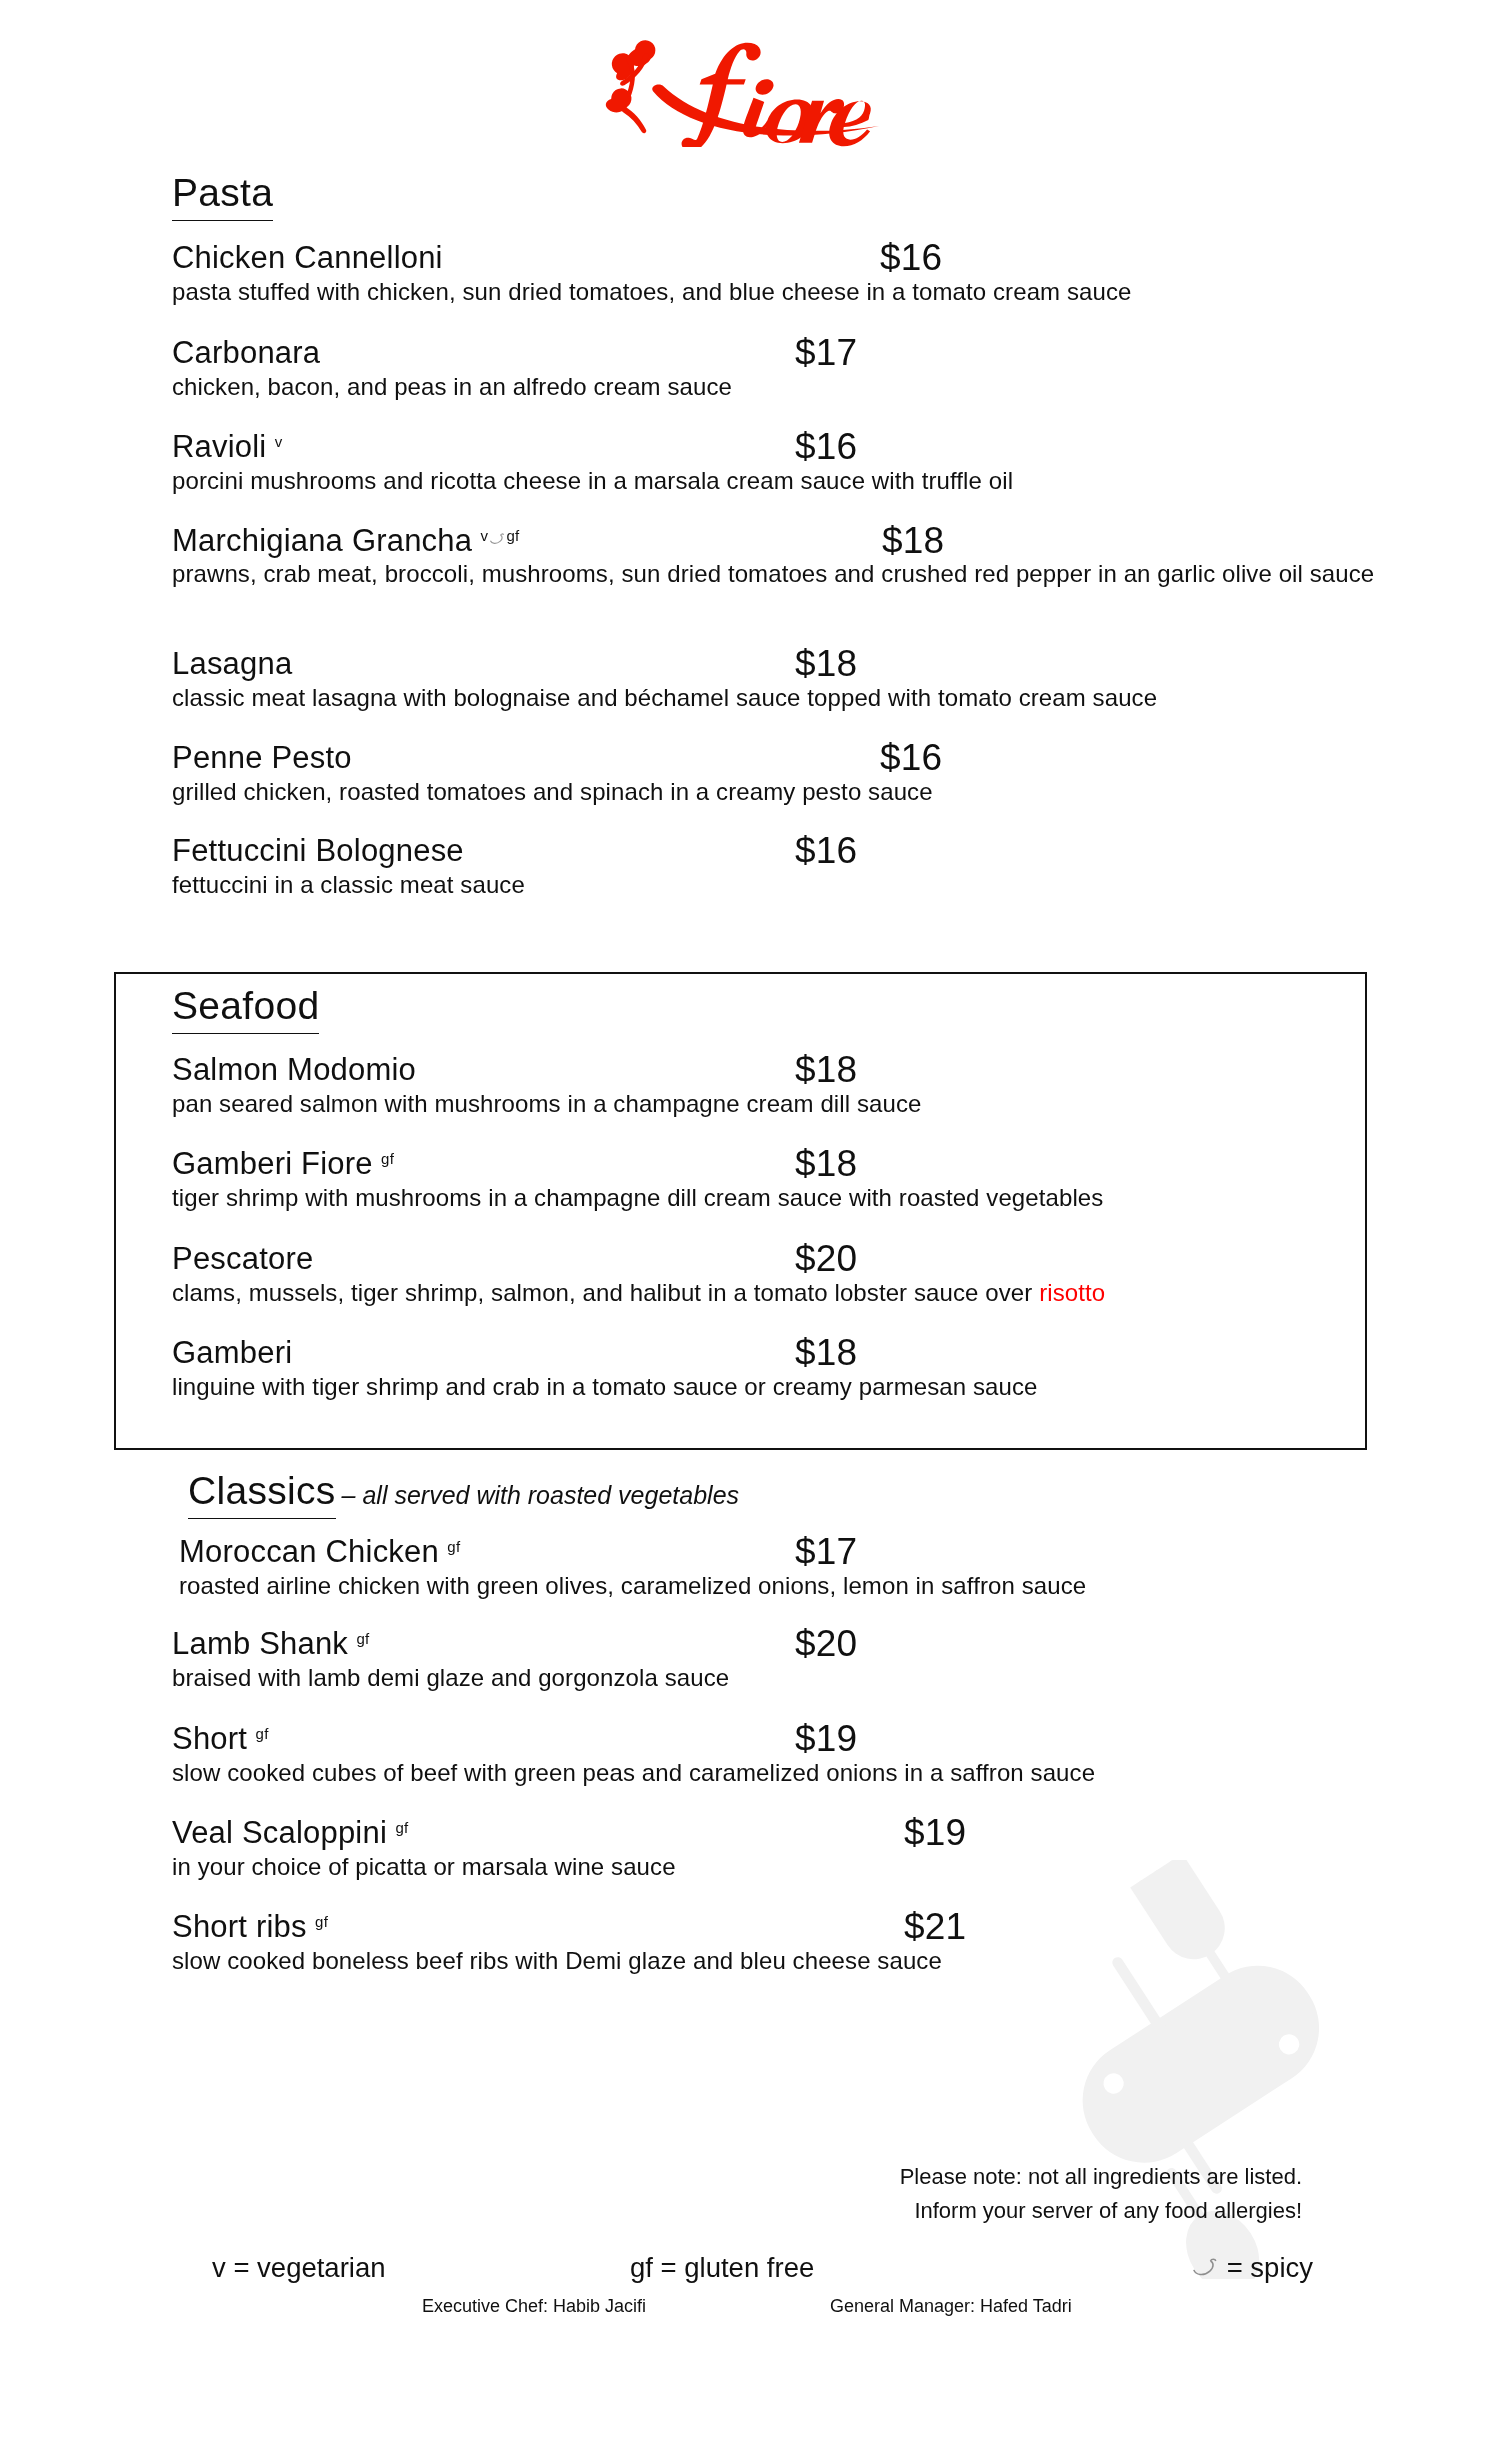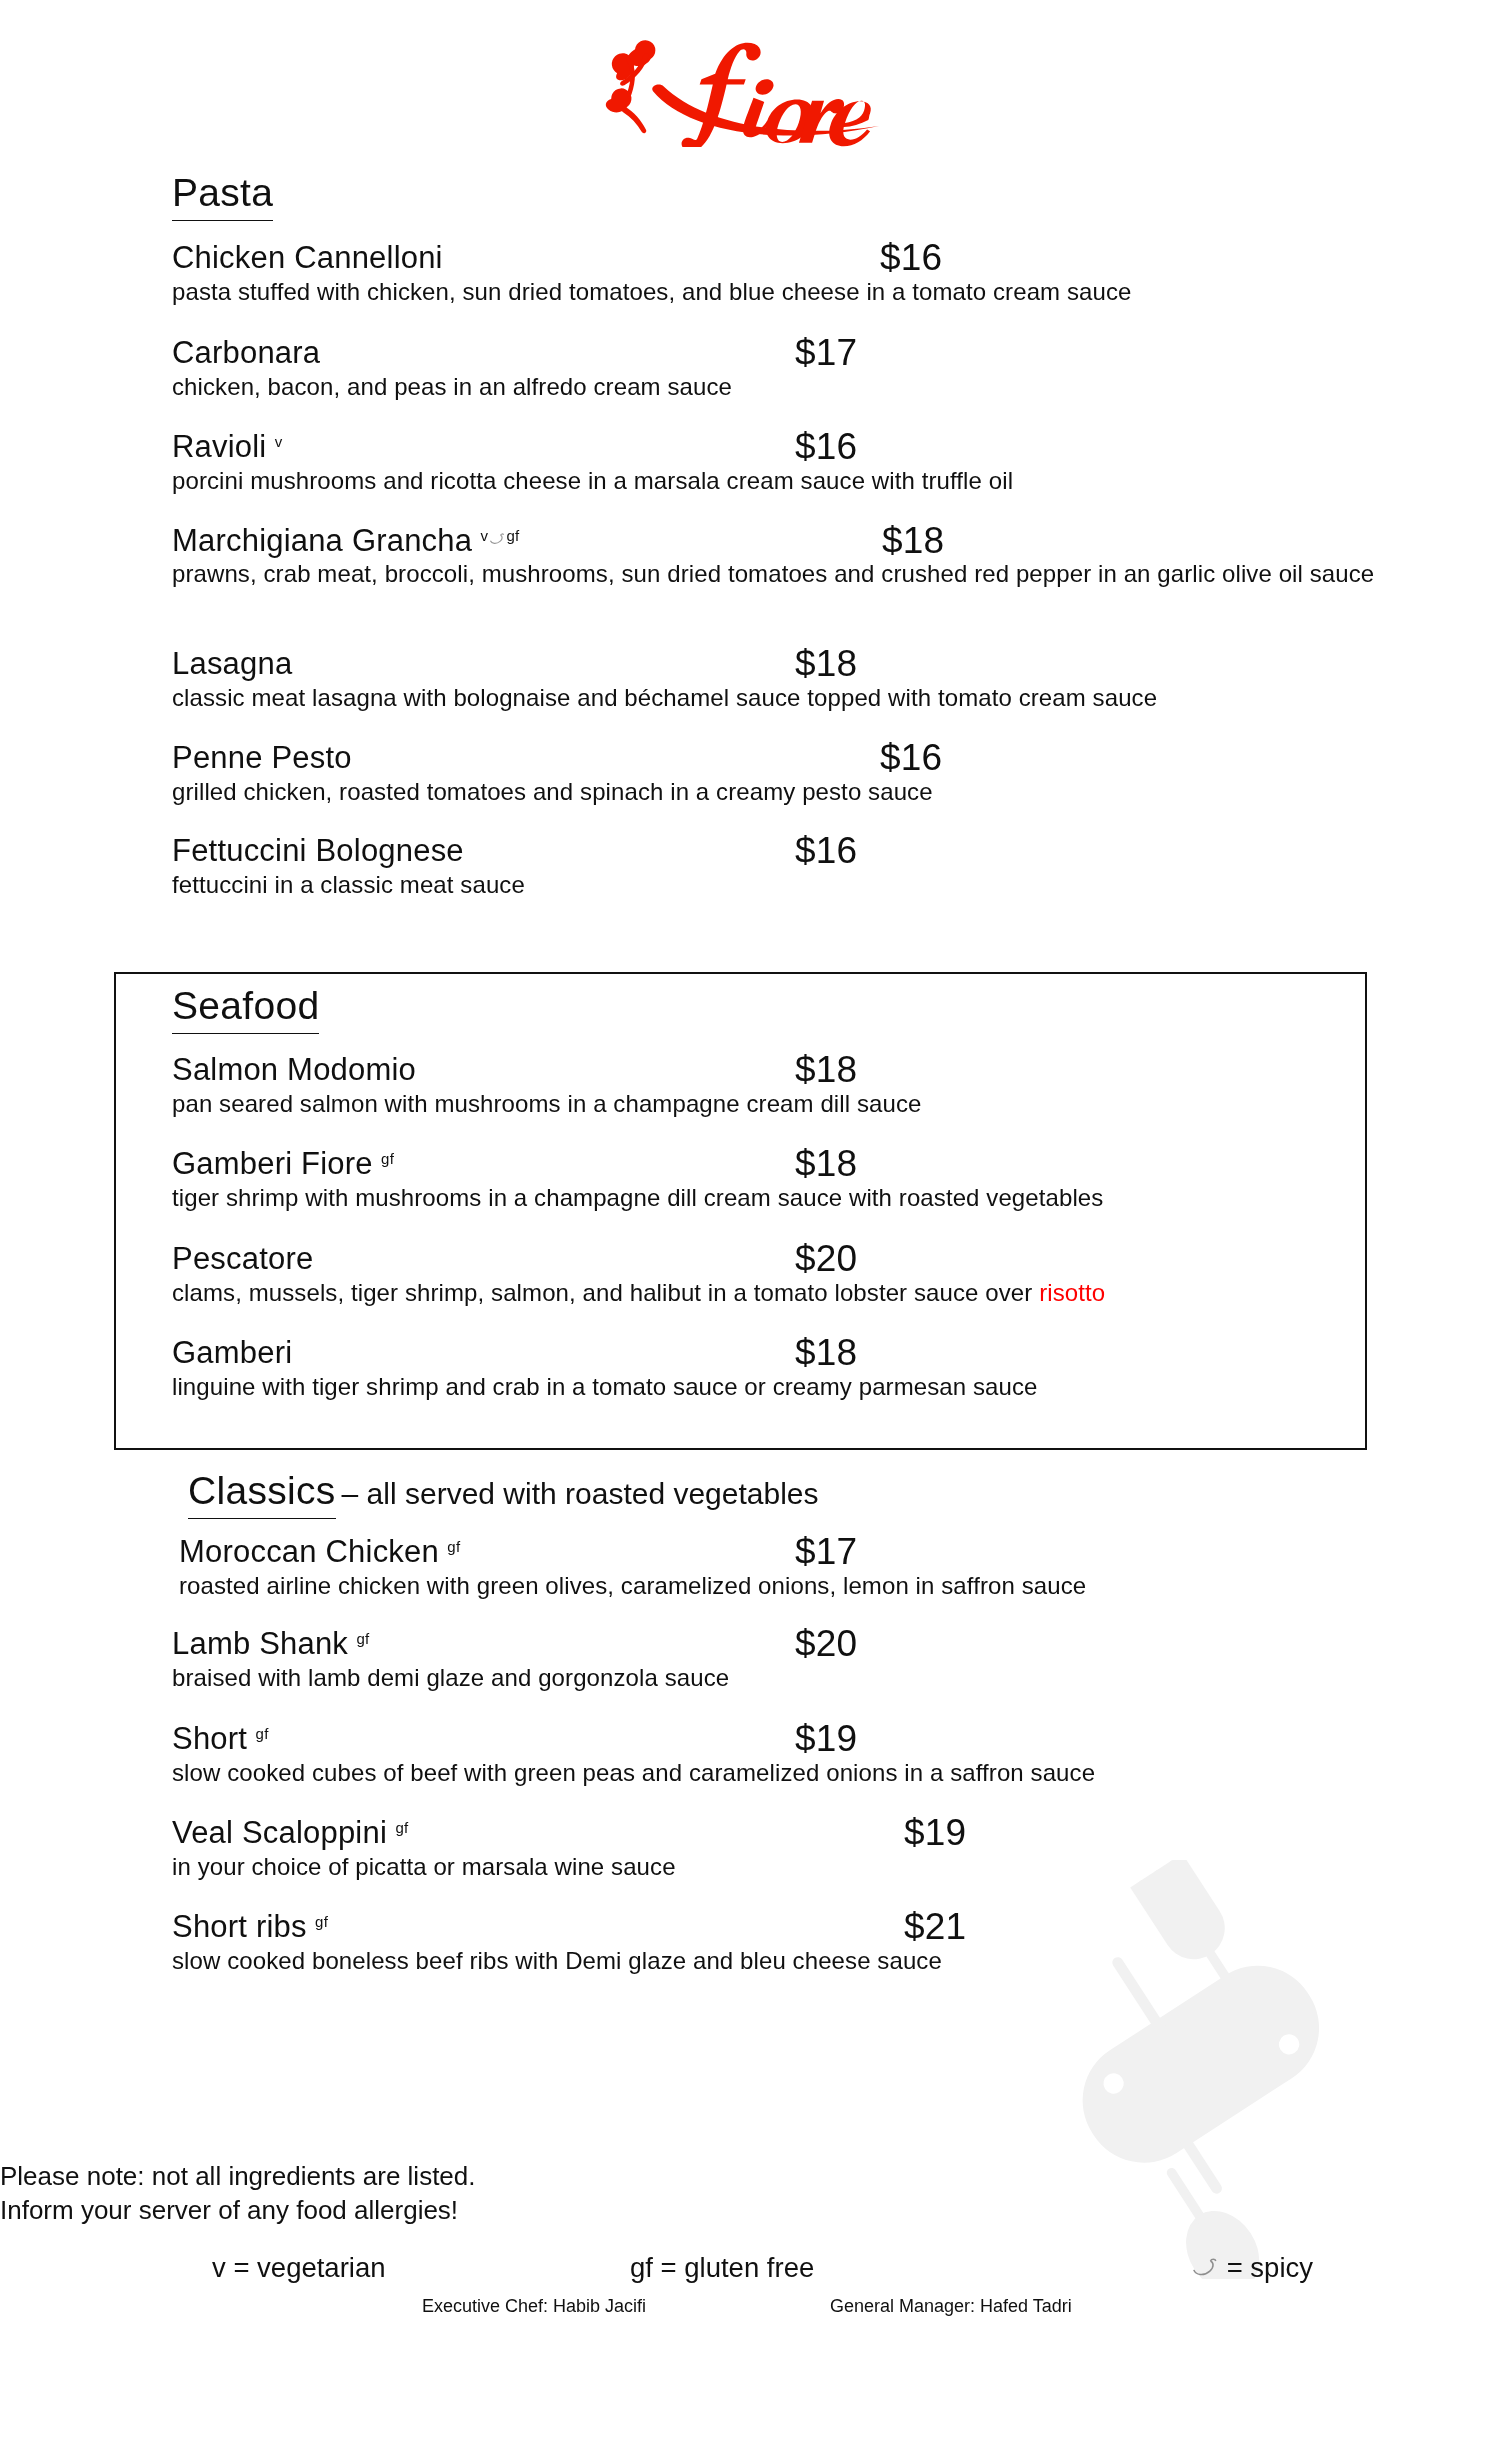--- a/index.html
+++ b/index.html
@@ -75,23 +75,24 @@
     font-weight: 400;
     letter-spacing: 0.3px;
     white-space: nowrap;
   }
   .sec-head .u {
     border-bottom: 1.8px solid #111;
     padding-bottom: 4.8px;
     display: inline-block;
   }
   .sec-head .sub {
-    font-size: 30px;
+    font-size: 25px;
     letter-spacing: 0px;
     padding-left: 6px;
+    font-style: italic;
   }
 
   
   .item { position: relative; }
   .item-head {
     display: flex;
     align-items: baseline;
     white-space: nowrap;
   }
   .item-name {
@@ -142,22 +143,22 @@
     border: 2.4px solid #111;
     z-index: 1;
     background: transparent;
   }
 
   
   .note {
     position: absolute;
     left: 0;
     width: 1302px;
-    text-align: left;
-    font-size: 26px;
+    text-align: right;
+    font-size: 22px;
     line-height: 35px;
     z-index: 2;
   }
   .legend {
     position: absolute;
     width: 1495px;
     left: 0;
     z-index: 2;
     font-size: 27.5px;
     line-height: 35px;

